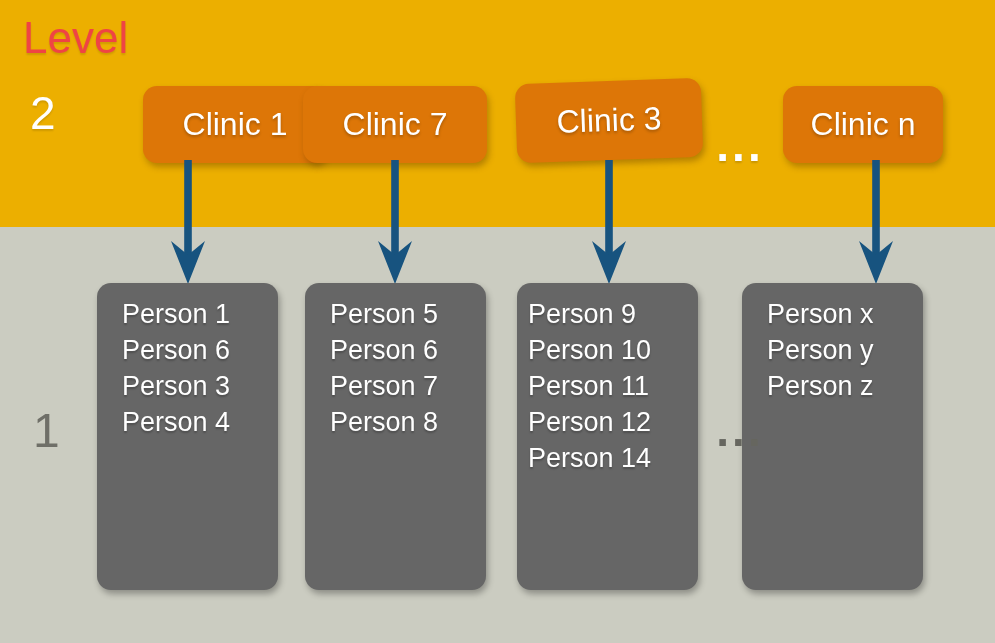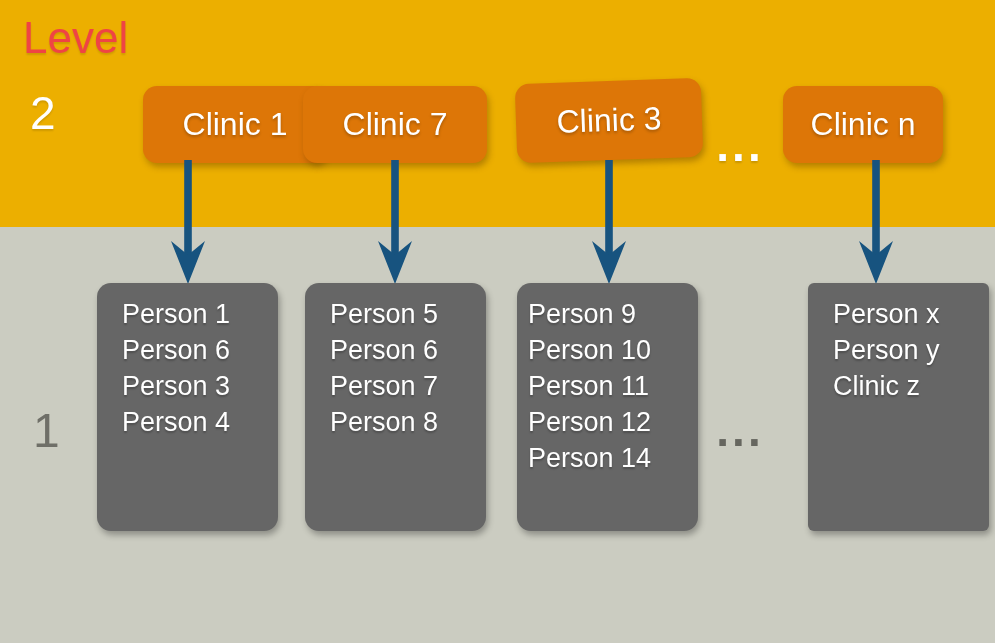--- a/index.html
+++ b/index.html
@@ -46,32 +46,32 @@
     text-shadow: 0 2px 3px rgba(0,0,0,0.25);
   }
   .clinic-1 { left: 96px;  top: 86px; width: 184px; margin-left: 47px; }
   .clinic-2 { left: 303px; top: 86px; width: 184px; }
   .clinic-3 { left: 516px; top: 81px; width: 186px; height: 79px; transform: rotate(-2deg); }
   .clinic-n { left: 783px; top: 86px; width: 160px; }
 
   
   .pbox {
     position: absolute;
-    top: 283px; height: 248px; width: 181px;
+    top: 283px; height: 307px; width: 181px;
     background: var(--person-box, #666666);
     border-radius: 14px;
     box-shadow: 2px 4px 6px rgba(0,0,0,0.30);
     padding: 13px 8px 0 25px;
     color: #fff; font-size: 27px; line-height: 36px;
     text-shadow: 0 2px 2px rgba(0,0,0,0.25);
   }
   .pbox-1 { left: 97px;  }
   .pbox-2 { left: 305px; }
   .pbox-3 { left: 517px; padding-left: 11px; }
-  .pbox-n { left: 808px; border-radius: 6px; }
+  .pbox-n { left: 742px; }
 
   
   .arrow { position: absolute; width: 40px; height: 124px; top: 160px; }
   .arrow-1 { left: 168px; }
   .arrow-2 { left: 375px; }
   .arrow-3 { left: 589px; }
   .arrow-4 { left: 856px; }
   .arrow svg { display: block; width: 40px; height: 124px; }
   .arrow .fill { fill: var(--arrow, #17537F); }
 
@@ -157,18 +157,18 @@
   <div class="pbox pbox-3">
     <div>Person 9</div>
     <div>Person 10</div>
     <div>Person 11</div>
     <div>Person 12</div>
     <div>Person 14</div>
   </div>
   <div class="pbox pbox-n">
     <div>Person x</div>
     <div>Person y</div>
-    <div>Clinic z</div>
+    <div>Person z</div>
   </div>
 
   <div class="ellipsis ellipsis-persons">...</div>
 
 </div>
 
 </body></html>

